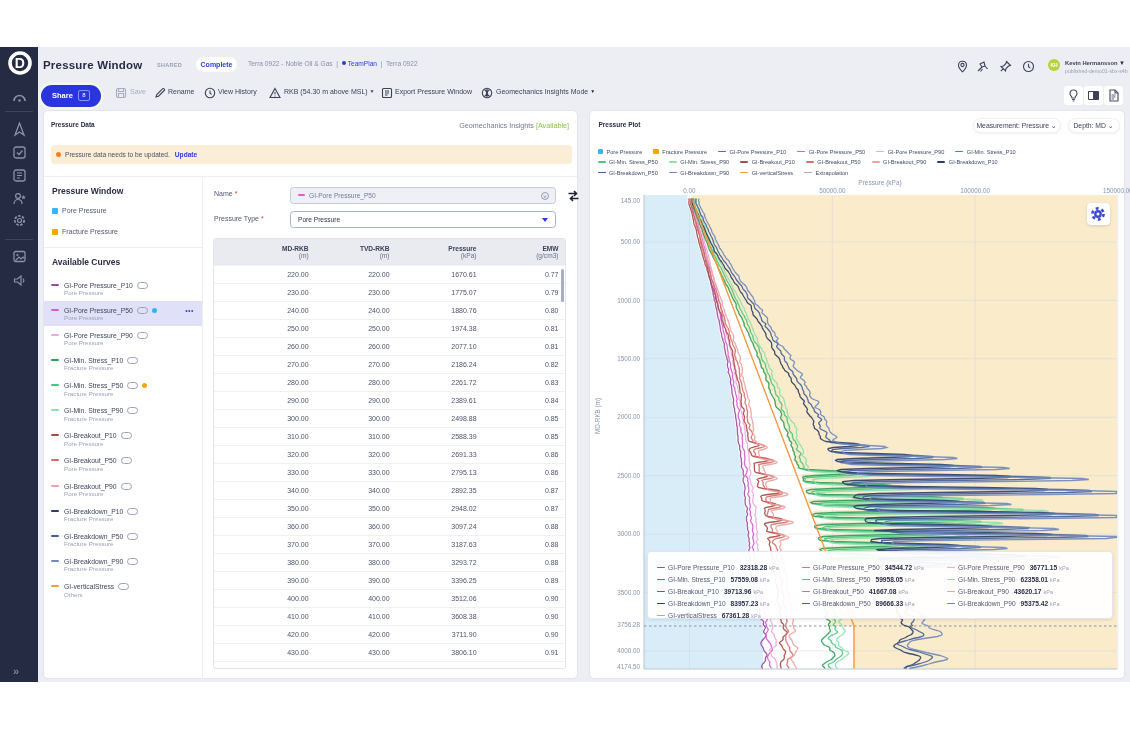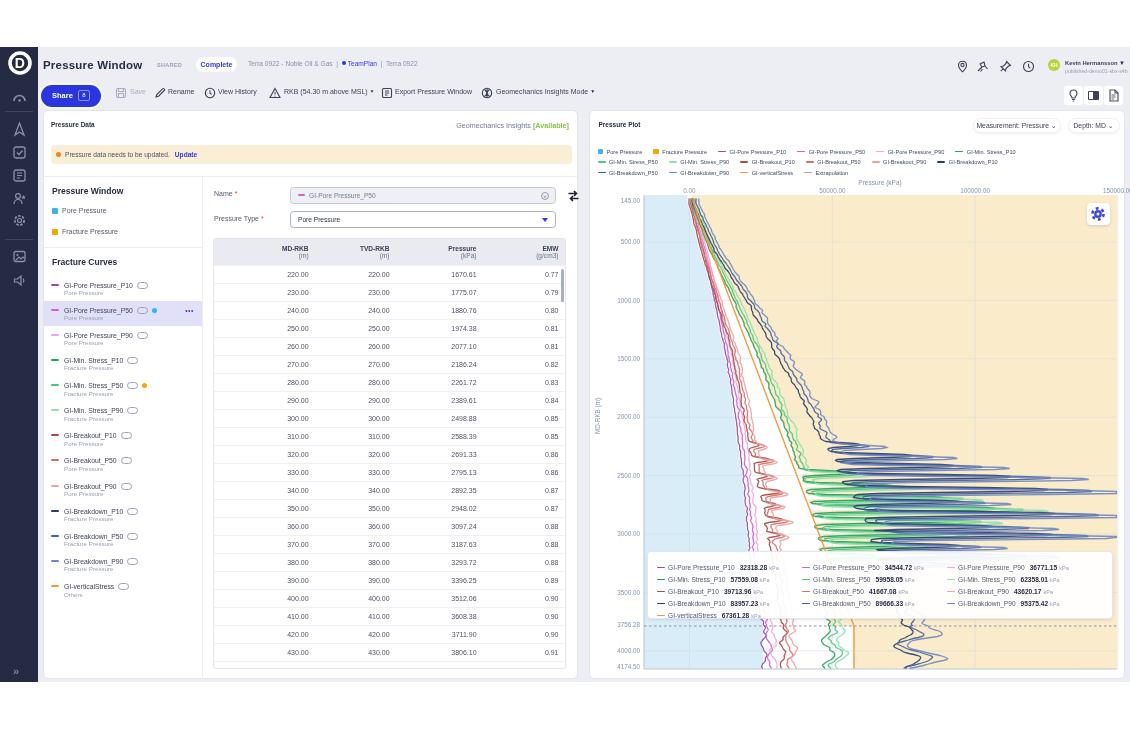--- a/index.html
+++ b/index.html
@@ -32,21 +32,21 @@
 .titem.dis { color:#a8adc0; }
 .ticon { position:absolute; top:40px; }
 .rbtn { position:absolute; top:39px; width:19px; height:19px; background:#ffffff; border-radius:3px; }
 
 .panel { position:absolute; background:#ffffff; border:1px solid #e2e4ed; border-radius:5px; }
 #lp { left:43px; top:63px; width:535px; height:569px; }
 #rp { left:588.5px; top:63px; width:536px; height:569px; }
 
 .pd-title { position:absolute; left:7px; top:10px; font-size:6.5px; font-weight:bold; color:#272c45; }
 .gi { position:absolute; right:8px; top:10px; font-size:7.2px; color:#74798f; }
-.gi b { color:#8bc34a; font-weight:bold; }
+.gi b { color:#8bc34a; font-weight:normal; }
 .banner { position:absolute; left:7px; top:34px; width:521px; height:19px; background:#fbeed6; border-radius:4px; font-size:6.6px; color:#4d5166; line-height:19px; padding-left:14px; }
 .banner::before { content:""; position:absolute; left:5px; top:7px; width:5px; height:5px; border-radius:50%; background:#f58220; }
 .banner a { color:#2d3cdd; text-decoration:none; margin-left:5px; font-weight:bold; }
 .sep-h { position:absolute; left:0; width:100%; height:1px; background:#eceef3; }
 .lcol { position:absolute; left:0; top:65px; width:159px; height:503px; border-right:1px solid #eceef3; }
 .lcol h4 { font-size:8.5px; font-weight:bold; color:#272c45; }
 .pw-h { position:absolute; left:8px; top:10px; }
 .pwleg { position:absolute; left:8px; font-size:7px; color:#53576e; }
 .pwleg i { display:inline-block; width:6px; height:6px; margin-right:4px; border-radius:1px; font-style:normal; vertical-align:-0.5px; }
 .pc-h { position:absolute; left:8px; top:81px; }
@@ -209,21 +209,21 @@
   <div id="lp" class="panel">
     <div class="pd-title">Pressure Data</div>
     <div class="gi">Geomechanics Insights <b>[Available]</b></div>
     <div class="banner">Pressure data needs to be updated.<a>Update</a></div>
     <div class="sep-h" style="top:65px"></div>
     <div class="lcol">
       <h4 class="pw-h">Pressure Window</h4>
       <div class="pwleg" style="top:31px"><i style="background:#3db3f5"></i>Pore Pressure</div>
       <div class="pwleg" style="top:52px"><i style="background:#f5a800"></i>Fracture Pressure</div>
       <div class="sep-h" style="top:71px"></div>
-      <h4 class="pc-h">Fracture Curves</h4>
+      <h4 class="pc-h">Available Curves</h4>
       <div class="clist">
 <div class="citem">
             <div class="crow1"><span class="cdash" style="background:#9c4d9e"></span><span class="cname">GI-Pore Pressure_P10</span><span class="badge"></span></div>
             <div class="csub">Pore Pressure</div>
           </div>
 <div class="citem" style="background:#e0e1f8;">
             <div class="crow1"><span class="cdash" style="background:#d45fd0"></span><span class="cname">GI-Pore Pressure_P50</span><span class="badge"></span><span class="dotb"></span><span class="menu3">•••</span></div>
             <div class="csub">Pore Pressure</div>
           </div>
 <div class="citem">

